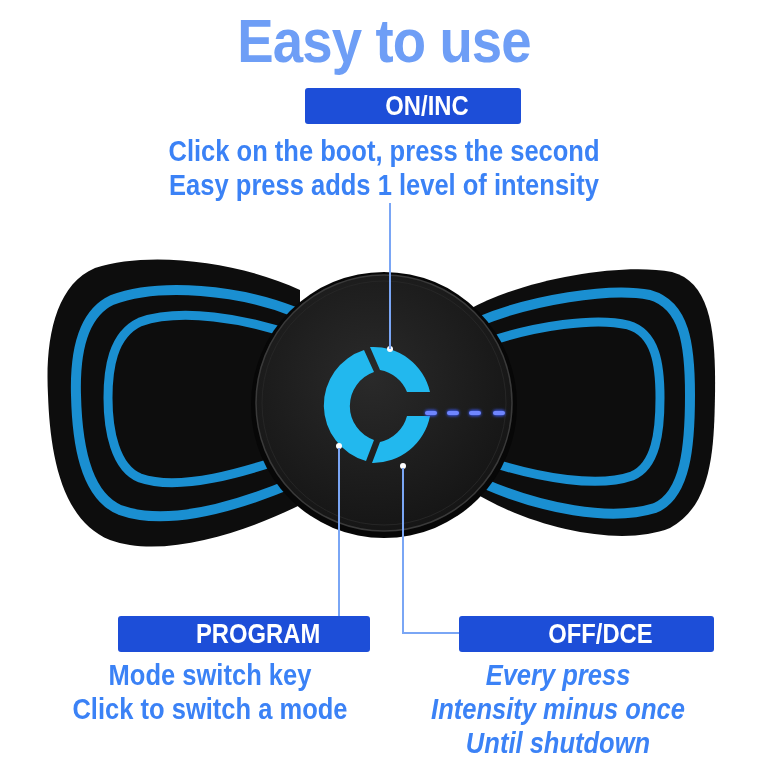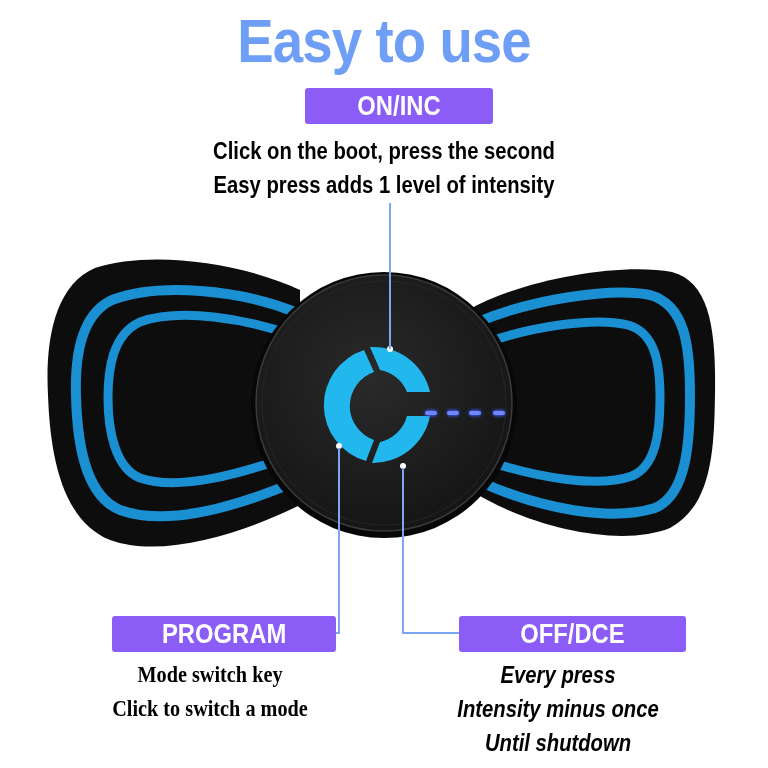--- a/index.html
+++ b/index.html
@@ -1,20 +1,20 @@
 <!DOCTYPE html>
 <html><head>
 <meta charset="utf-8">
 <style>
   html,body{margin:0;padding:0;background:#fff;}
   body{width:768px;height:768px;position:relative;overflow:hidden;font-family:"Liberation Sans","DejaVu Sans",sans-serif;}
   .title{position:absolute;left:0;width:768px;top:6px;text-align:center;color:#6e9ef6;font-weight:bold;font-size:62px;letter-spacing:-1px;transform:scaleX(0.88);line-height:70px;}
-  .badge{position:absolute;background:#8b5cf6;color:#fff;font-weight:bold;text-align:center;border-radius:3px;font-size:28px;line-height:36px;height:36px;}
+  .badge{position:absolute;background:#1d4ed8;color:#fff;font-weight:bold;text-align:center;border-radius:3px;font-size:28px;line-height:36px;height:36px;padding-left:28px;}
   .badge span{display:inline-block;transform:scaleX(0.85);}
-  .desc{position:absolute;color:#000000;font-weight:bold;text-align:center;font-size:23px;line-height:34px;}
+  .desc{position:absolute;color:#3b82f6;font-weight:bold;text-align:center;font-size:29px;line-height:34px;}
   .desc div{transform:scaleX(0.88);white-space:nowrap;}
   svg.device{position:absolute;left:0;top:0;}
   .line{position:absolute;background:#7aa6f5;}
 </style>
 </head>
 <body>
 
 <div class="title">Easy to use</div>
 
 <div class="badge" style="left:305px;top:88px;width:188px;">
@@ -77,24 +77,24 @@
     <rect x="493" y="411" width="12" height="4" rx="2" fill="#6f86ff"></rect>
   </g>
 </svg>
 
 <div class="line" style="left:389px;top:203px;width:2px;height:146px;"></div>
 <div class="line" style="left:338px;top:448px;width:2px;height:186px;"></div>
 <div class="line" style="left:304px;top:632px;width:36px;height:2px;"></div>
 <div class="line" style="left:402px;top:468px;width:2px;height:166px;"></div>
 <div class="line" style="left:402px;top:632px;width:58px;height:2px;"></div>
 
-<div class="badge" style="left:112px;top:616px;width:224px;">
+<div class="badge" style="left:118px;top:616px;width:224px;">
   <span>PROGRAM</span>
 </div>
-<div class="desc" style="left:40px;top:658px;width:340px;font-family:Liberation Serif, serif;">
+<div class="desc" style="left:40px;top:658px;width:340px;">
   <div>Mode switch key</div>
   <div>Click to switch a mode</div>
 </div>
 
 <div class="badge" style="left:459px;top:616px;width:227px;">
   <span>OFF/DCE</span>
 </div>
 <div class="desc" style="left:398px;top:658px;width:320px;font-style:italic;">
   <div>Every press</div>
   <div>Intensity minus once</div>

